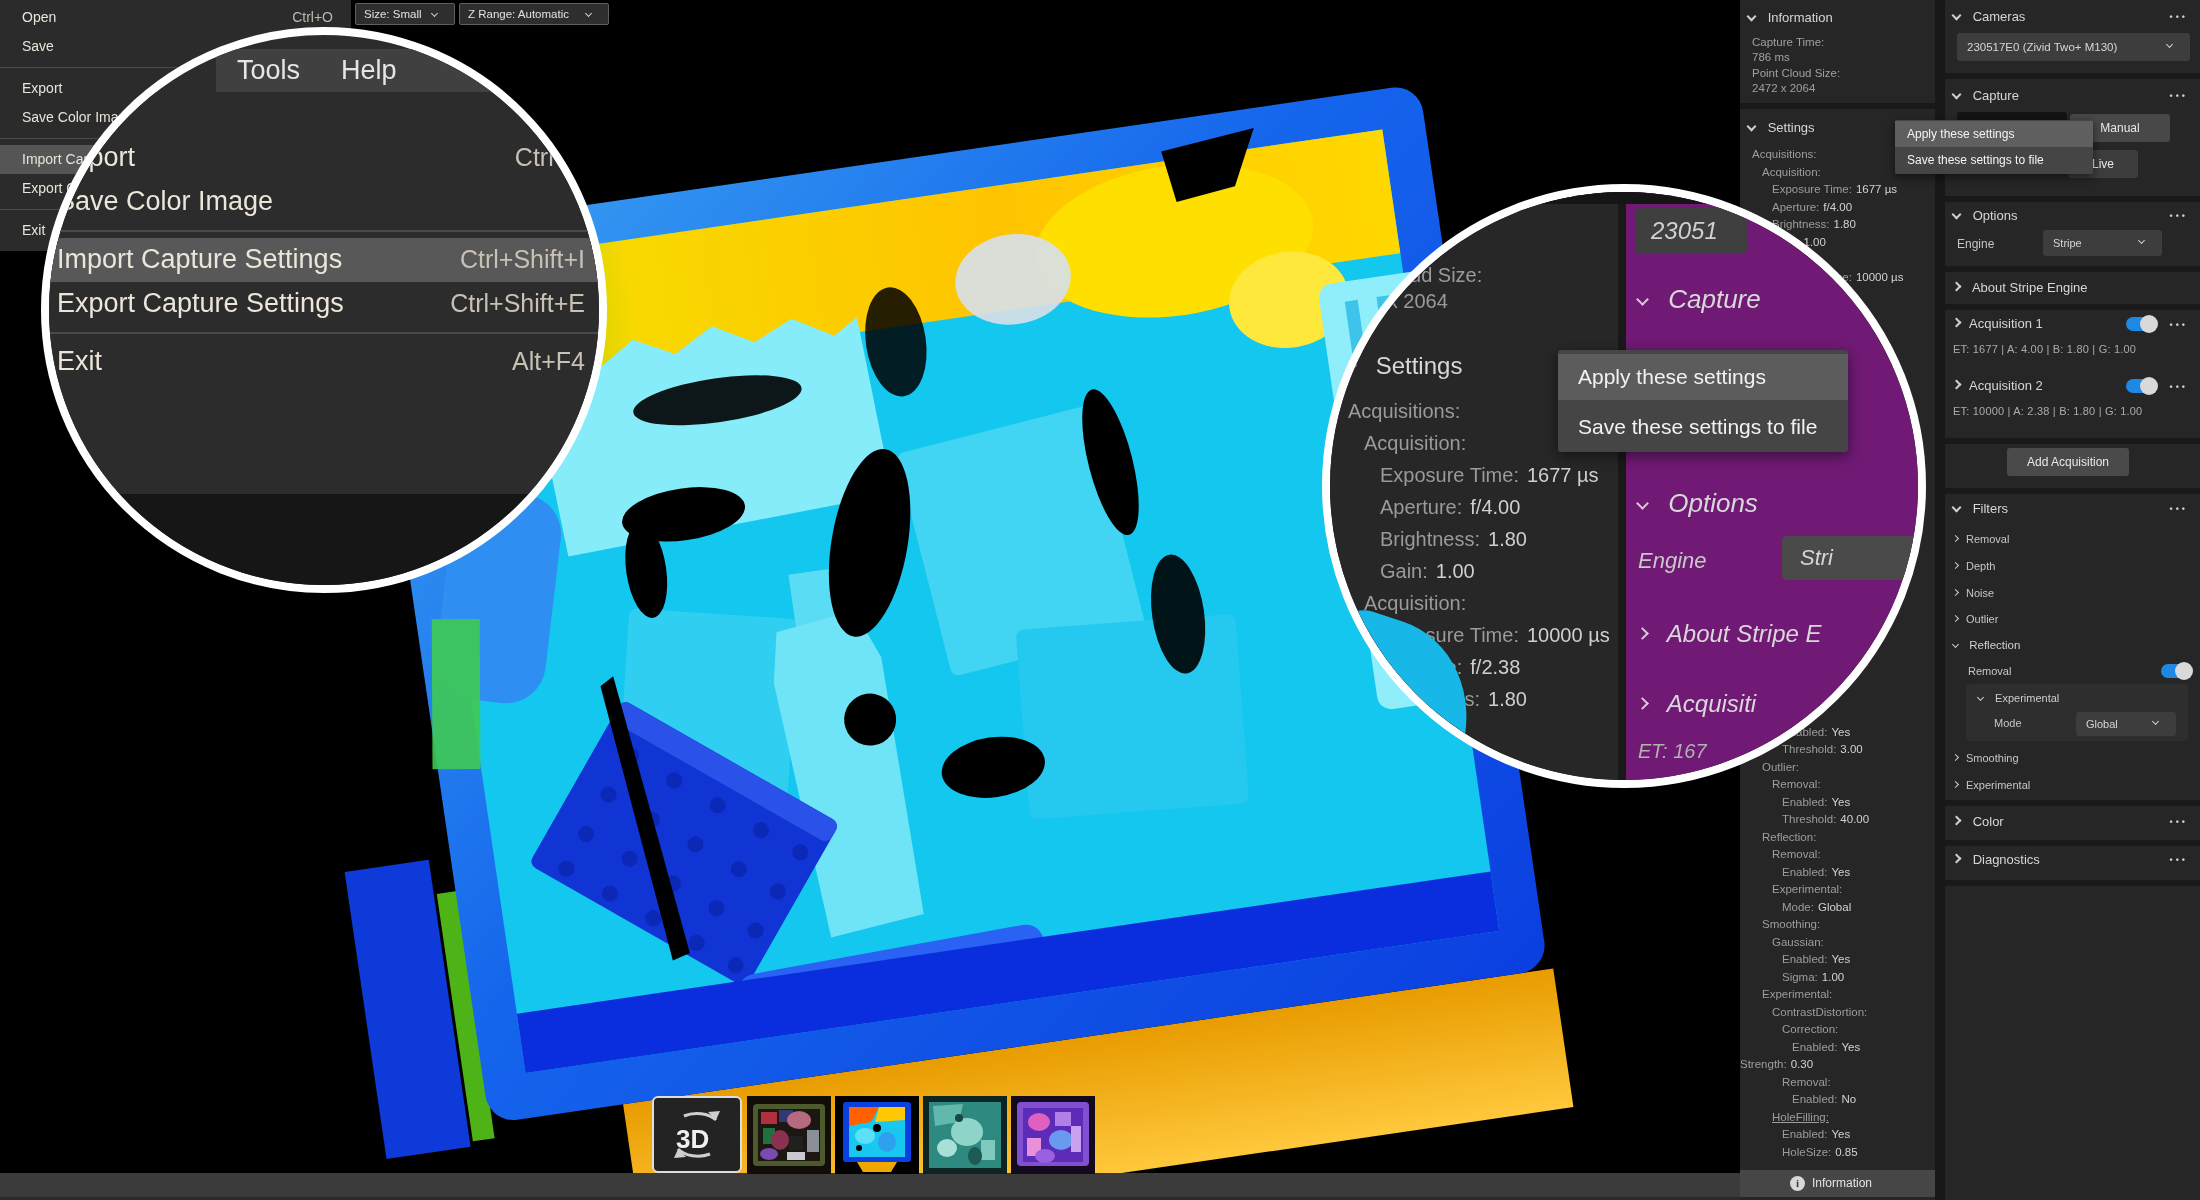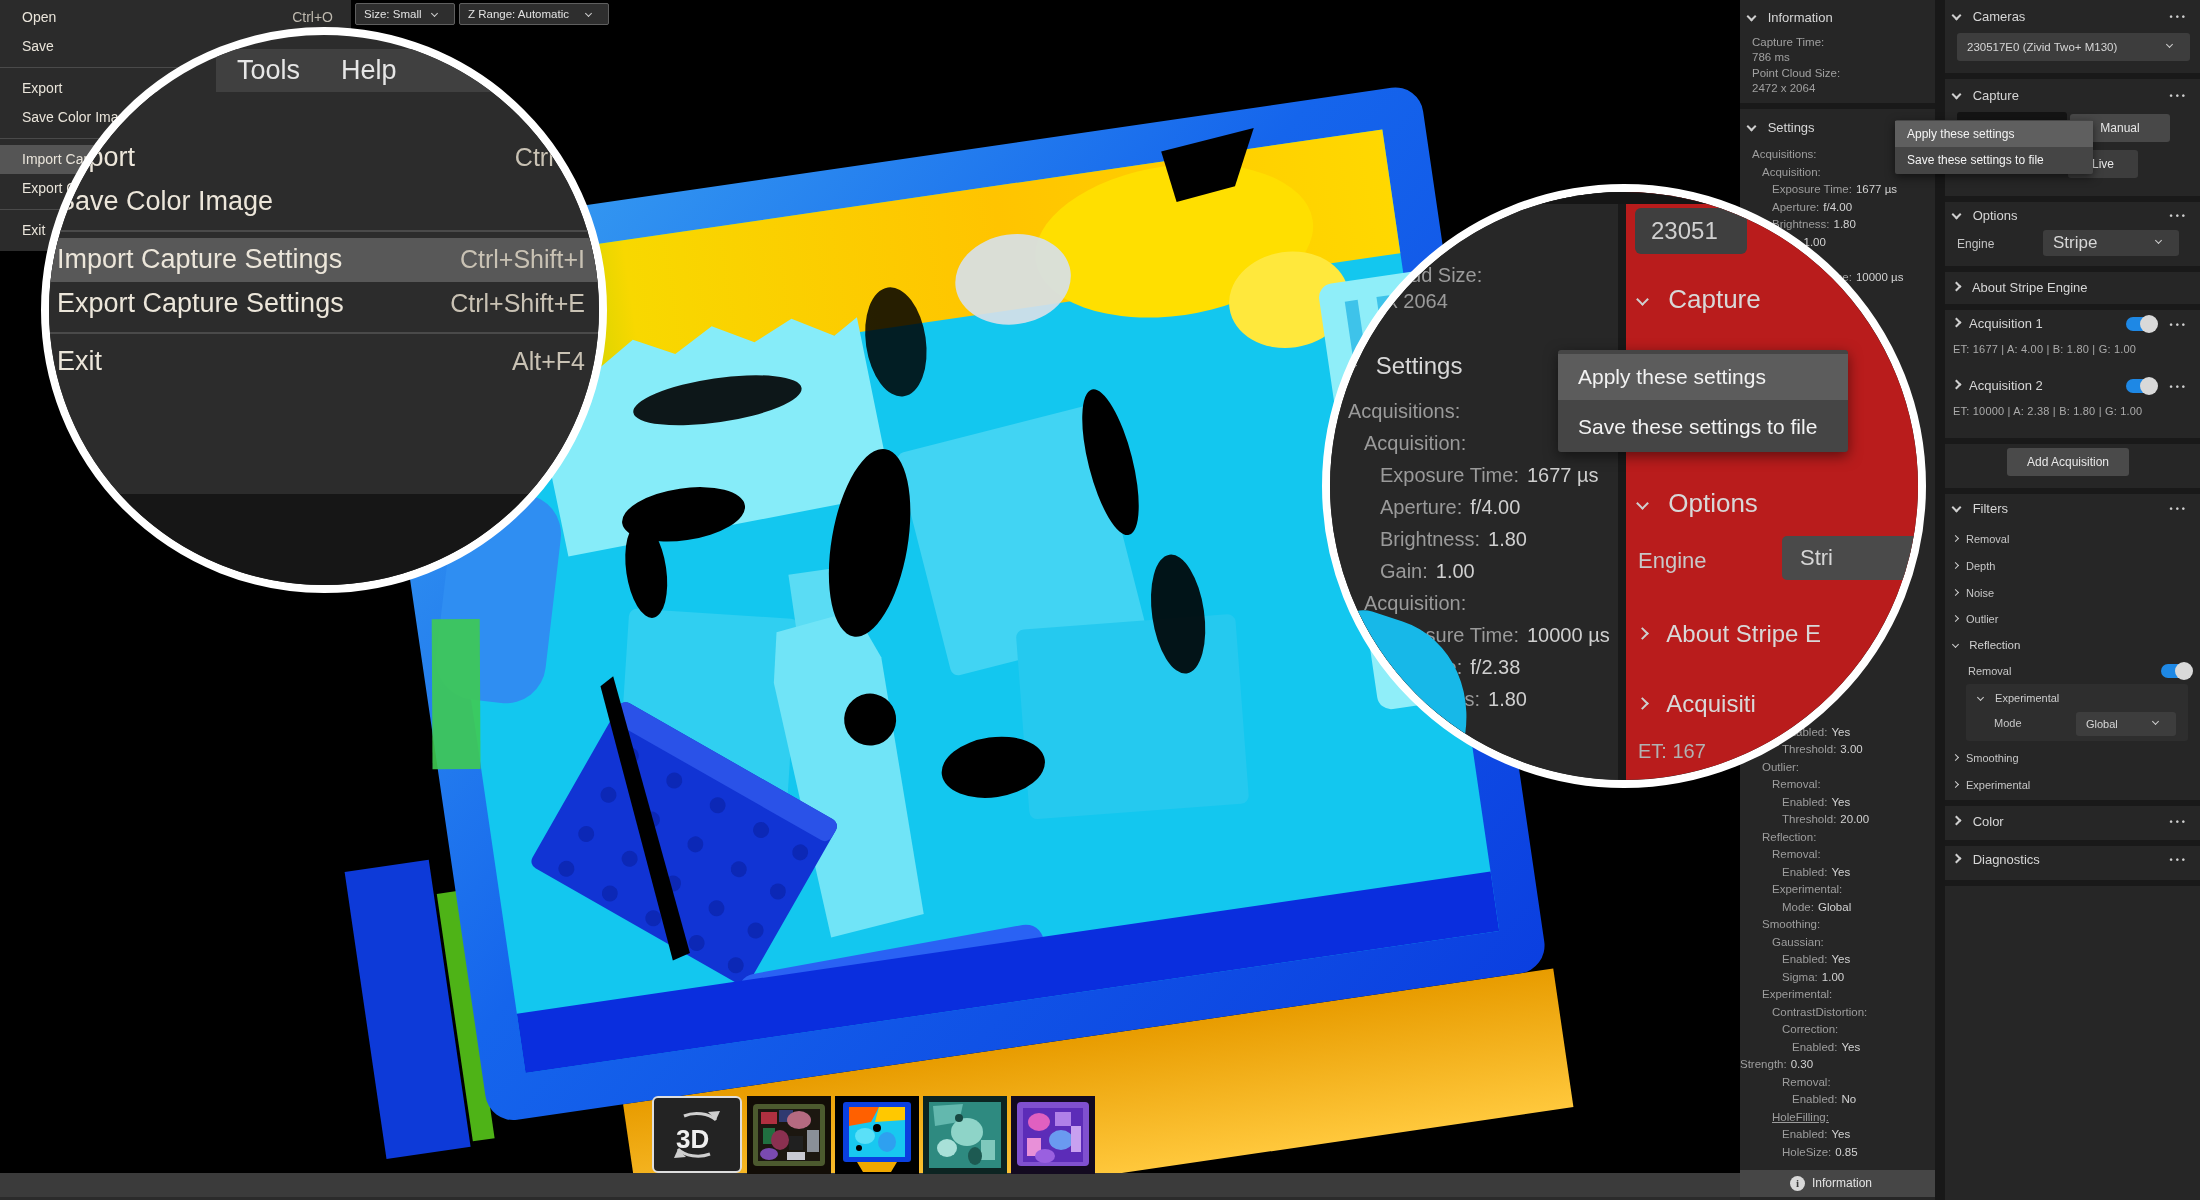--- a/index.html
+++ b/index.html
@@ -38,21 +38,21 @@
   #mag1 .menu-row .m-label { position:absolute; left:8px; top:6px; }
   #mag1 .menu-row .m-short { position:absolute; right:30px; top:7px; color:#c9c2b4; font-size:25px; }
   #mag1 .menu-row.hl { background:#585858; }
   #mag1 .menu-divider { height:2px; background:#4a4a4a; margin:6px 0; }
   #mag1 .menu-row.partial .m-label { left:30px; }
   #mag1 .menu-row.partial .m-short { right:60px; }
 
   #mag2 { left:1322px; top:184px; width:604px; height:604px; background:#272727; }
   #mag2 .m2-left  { position:absolute; left:0; top:0; width:288px; height:604px; background:#272727; }
   #mag2 .m2-div   { position:absolute; left:288px; top:0; width:8px; height:604px; background:#191919; }
-  #mag2 .m2-right { position:absolute; left:296px; top:0; width:308px; height:604px; background:#b91c1c; }
+  #mag2 .m2-right { position:absolute; left:296px; top:0; width:308px; height:604px; background:#701a75;font-style:italic; }
   #mag2 .m2-topstrip { position:absolute; left:0; top:0; width:604px; height:12px; background:#151515; }
   #mag2 .lbl20 { position:absolute; font-size:20px; color:#9a9a9a; }
   #mag2 .hdr24 { position:absolute; font-size:24px; color:#d8d8d8; }
   #mag2 .hdr26 { position:absolute; font-size:26px; color:#d8d8d8; }
   #mag2 .hdr24 .chev, #mag2 .hdr26 .chev { width:9px; height:9px; border-width:0 2.5px 2.5px 0; margin-right:14px; vertical-align:4px; }
   #mag2 .sline2 { position:relative; font-size:20px; color:#9a9a9a; height:32px; }
   #mag2 .sline2 .sl-v { color:#cfcfcf; margin-left:8px; }
   #mag2 .cam-btn { position:absolute; left:305px; top:16px; width:112px; height:46px; background:#3f3f3f; border-radius:6px; color:#d0d0d0; font-size:24px; line-height:46px; padding-left:16px; overflow:hidden; }
   #mag2 .ctx2 { position:absolute; left:228px; top:158px; width:290px; height:102px; background:#454545; border-radius:3px; box-shadow:0 4px 14px rgba(0,0,0,.5); }
   #mag2 .ctx2 .r1 { position:absolute; left:0; top:4px; width:100%; height:46px; background:#5c5c5c; color:#f2f2f2; font-size:21px; line-height:46px; padding-left:20px; }
@@ -276,21 +276,21 @@
         <div class="sline" style="padding-left: 12px;"></div>
         <div class="sline" style="padding-left: 52px;"><span class="sl-v">0.00</span></div>
         <div class="sline" style="padding-left: 52px;"><span class="sl-v">00.00</span></div>
         <div class="sline" style="padding-left: 12px;"></div>
         <div class="sline" style="padding-left: 12px;"></div>
         <div class="sline" style="padding-left: 42px;"><span class="sl-t">Enabled:</span><span class="sl-v">Yes</span></div>
         <div class="sline" style="padding-left: 42px;"><span class="sl-t">Threshold:</span><span class="sl-v">3.00</span></div>
         <div class="sline" style="padding-left: 22px;"><span class="sl-t">Outlier:</span></div>
         <div class="sline" style="padding-left: 32px;"><span class="sl-t">Removal:</span></div>
         <div class="sline" style="padding-left: 42px;"><span class="sl-t">Enabled:</span><span class="sl-v">Yes</span></div>
-        <div class="sline" style="padding-left: 42px;"><span class="sl-t">Threshold:</span><span class="sl-v">20.00</span></div>
+        <div class="sline" style="padding-left: 42px;"><span class="sl-t">Threshold:</span><span class="sl-v">40.00</span></div>
         <div class="sline" style="padding-left: 22px;"><span class="sl-t">Reflection:</span></div>
         <div class="sline" style="padding-left: 32px;"><span class="sl-t">Removal:</span></div>
         <div class="sline" style="padding-left: 42px;"><span class="sl-t">Enabled:</span><span class="sl-v">Yes</span></div>
         <div class="sline" style="padding-left: 32px;"><span class="sl-t">Experimental:</span></div>
         <div class="sline" style="padding-left: 42px;"><span class="sl-t">Mode:</span><span class="sl-v">Global</span></div>
         <div class="sline" style="padding-left: 22px;"><span class="sl-t">Smoothing:</span></div>
         <div class="sline" style="padding-left: 32px;"><span class="sl-t">Gaussian:</span></div>
         <div class="sline" style="padding-left: 42px;"><span class="sl-t">Enabled:</span><span class="sl-v">Yes</span></div>
         <div class="sline" style="padding-left: 42px;"><span class="sl-t">Sigma:</span><span class="sl-v">1.00</span></div>
         <div class="sline" style="padding-left: 22px;"><span class="sl-t">Experimental:</span></div>
@@ -339,21 +339,21 @@
       <span>Live</span>
     </div>
     <div class="sep" style="top:196px;"></div>
 
     <div class="sec-hdr" style="top:208px;">
       <span class="chev"></span>
       <span>Options</span>
     </div>
     <span class="dots" style="top:215px;"></span>
     <div style="position:absolute; left:12px; top:237px; font-size:12px; color:#c4c4c4;">Engine</div>
-    <div class="dd" style="left:98px; top:230px; width:136px; height:26px; font-size:17px; line-height:26px; padding-left:10px;">
+    <div class="dd" style="left:98px; top:230px; width:119px; height:26px; font-size:11px; line-height:26px; padding-left:10px;">
       <span>Stripe</span>
       <span class="chev"></span>
     </div>
     <div class="sep" style="top:266px;"></div>
 
     <div class="sec-hdr" style="top:280px;">
       <span class="chev right"></span>
       <span>About Stripe Engine</span>
     </div>
     <div class="sep" style="top:304px;"></div>

